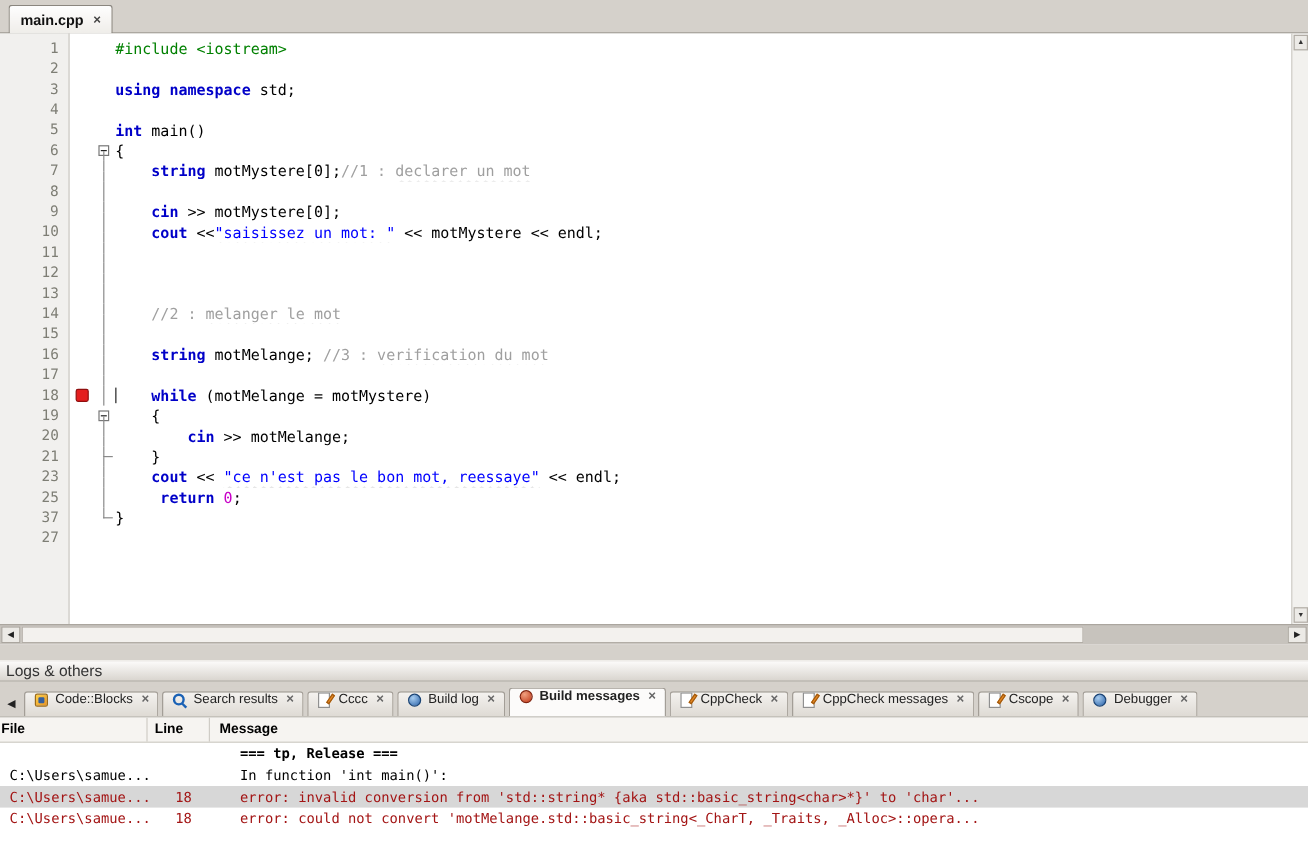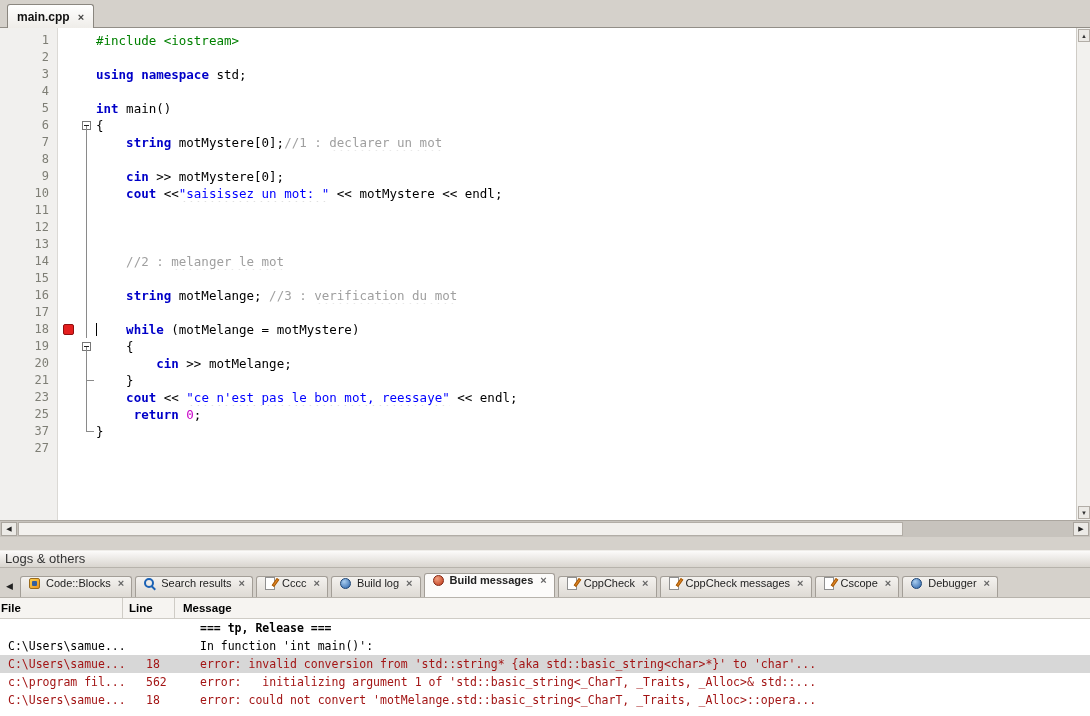--- a/index.html
+++ b/index.html
@@ -413,23 +413,18 @@
         <div class="lc-file">C:\Users\samue...</div>
         <div class="lc-line"></div>
         <div class="lc-msg">In function 'int main()':</div>
       </div>
       <div class="lrow sel err">
         <div class="lc-file">C:\Users\samue...</div>
         <div class="lc-line">18</div>
         <div class="lc-msg">error: invalid conversion from 'std::string* {aka std::basic_string&lt;char&gt;*}' to 'char'...</div>
       </div>
       <div class="lrow err">
-        <div class="lc-file">c:\program fil...</div>
-        <div class="lc-line">562</div>
-        <div class="lc-msg">error:   initializing argument 1 of 'std::basic_string&lt;_CharT, _Traits, _Alloc&gt;&amp; std::...</div>
-      </div>
-      <div class="lrow err">
         <div class="lc-file">C:\Users\samue...</div>
         <div class="lc-line">18</div>
         <div class="lc-msg">error: could not convert 'motMelange.std::basic_string&lt;_CharT, _Traits, _Alloc&gt;::opera...</div>
       </div>
     </div>
 </div>
 
 </body></html>

